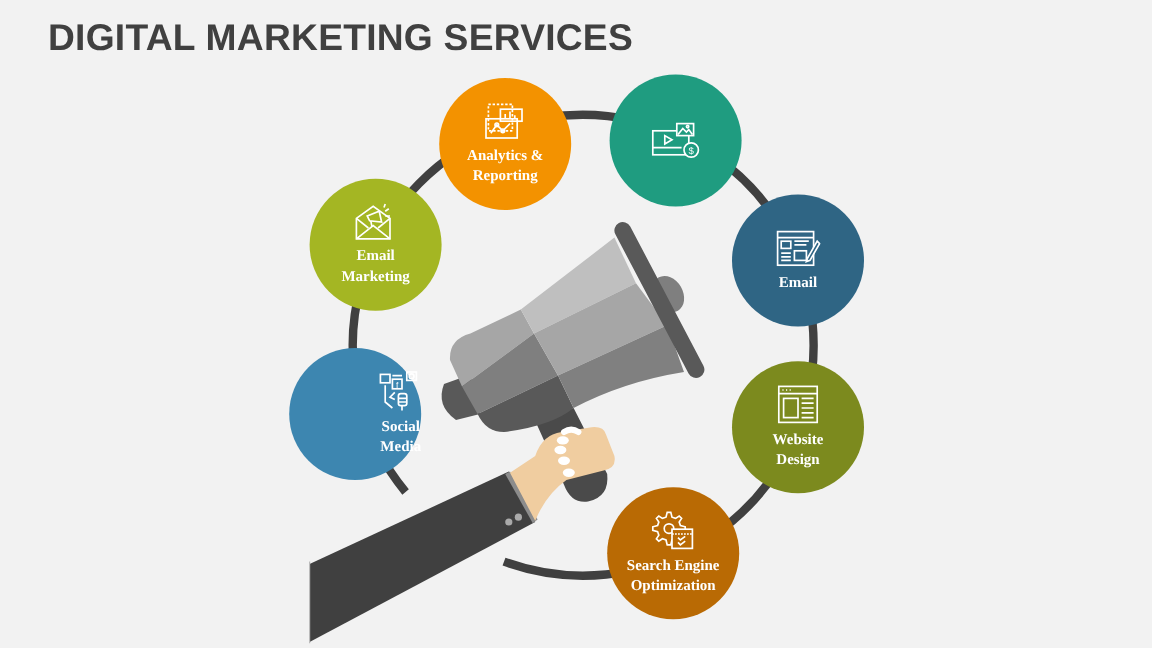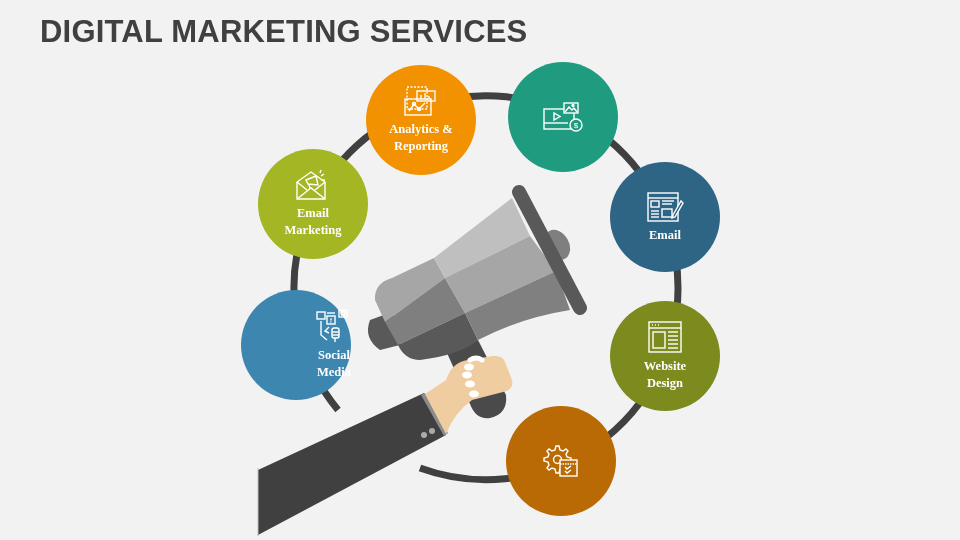--- a/index.html
+++ b/index.html
@@ -155,13 +155,15 @@
 
 <div class="node" style="left:506px;top:406px;background:#b96a04;">
   <svg width="38" height="34" viewBox="0 0 38 34" fill="none" stroke="#fff" stroke-width="1.4">
     <path d="M14 2 L17 2 L18 6 L21 7 L24 5 L26 7 L24 10 L25 13 L29 14 L29 17 L25 18 L24 21 L26 24 L24 26 L21 24 L18 25 L17 29 L14 29 L13 25 L10 24 L7 26 L5 24 L7 21 L6 18 L2 17 L2 14 L6 13 L7 10 L5 7 L7 5 L10 7 L13 6 Z"></path>
     <circle cx="15.5" cy="15.5" r="4"></circle>
     <rect x="18" y="16" width="17" height="16" fill="#b96a04"></rect>
     <line x1="18" y1="20" x2="35" y2="20" stroke-dasharray="1.5 1"></line>
     <polyline points="23,23 25,25 29,22"></polyline>
     <polyline points="23,27 25,29 29,26"></polyline>
   </svg>
+  <div class="lbl">Search Engine
+Optimization</div>
 </div>
 
 </body></html>

